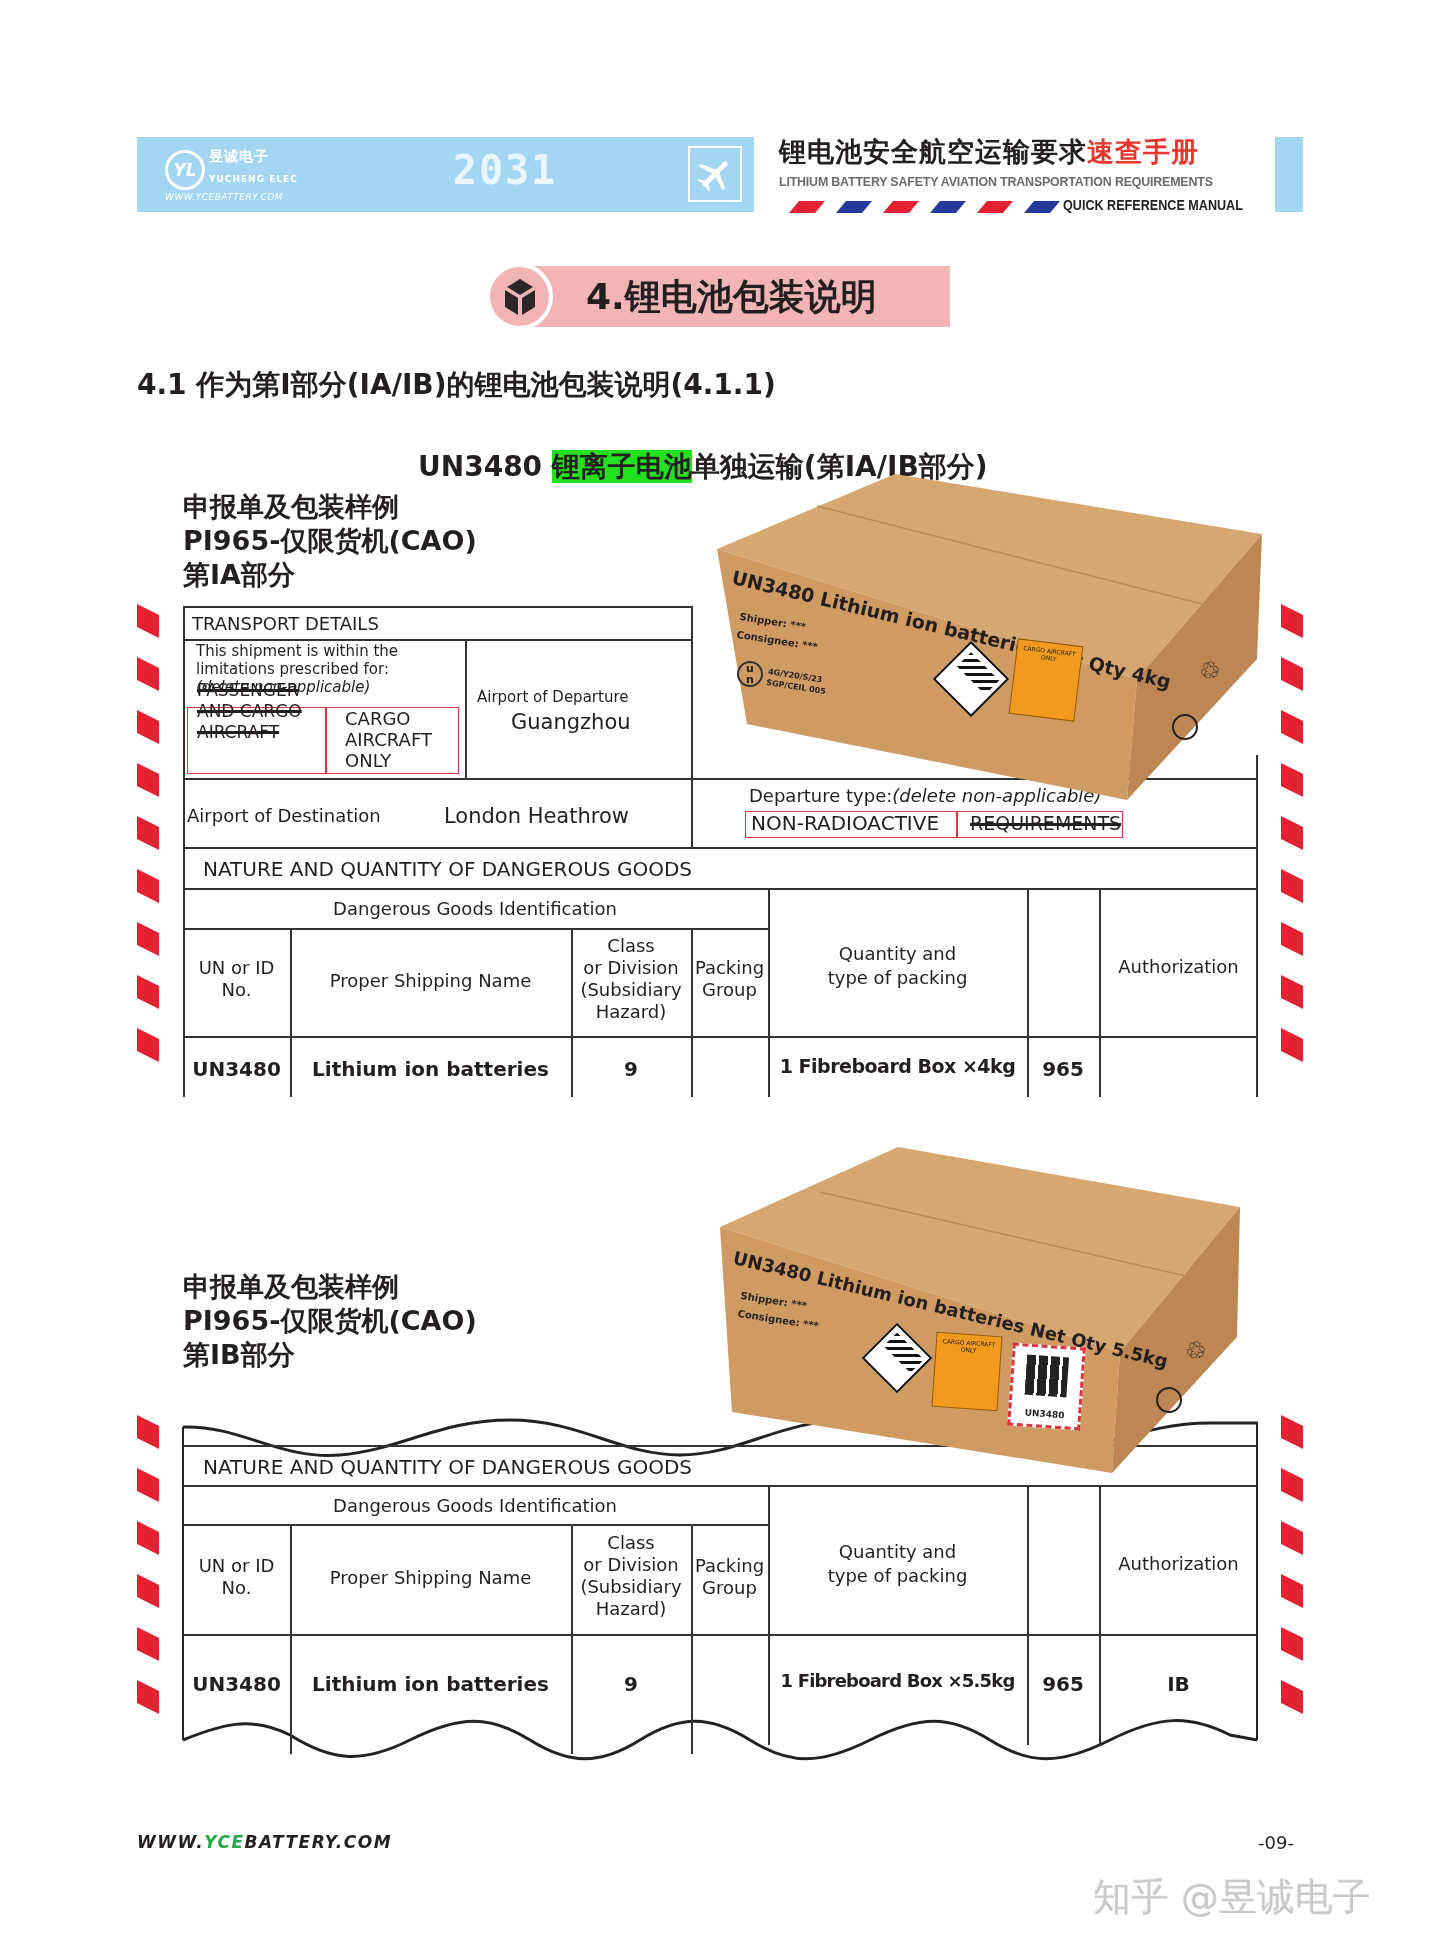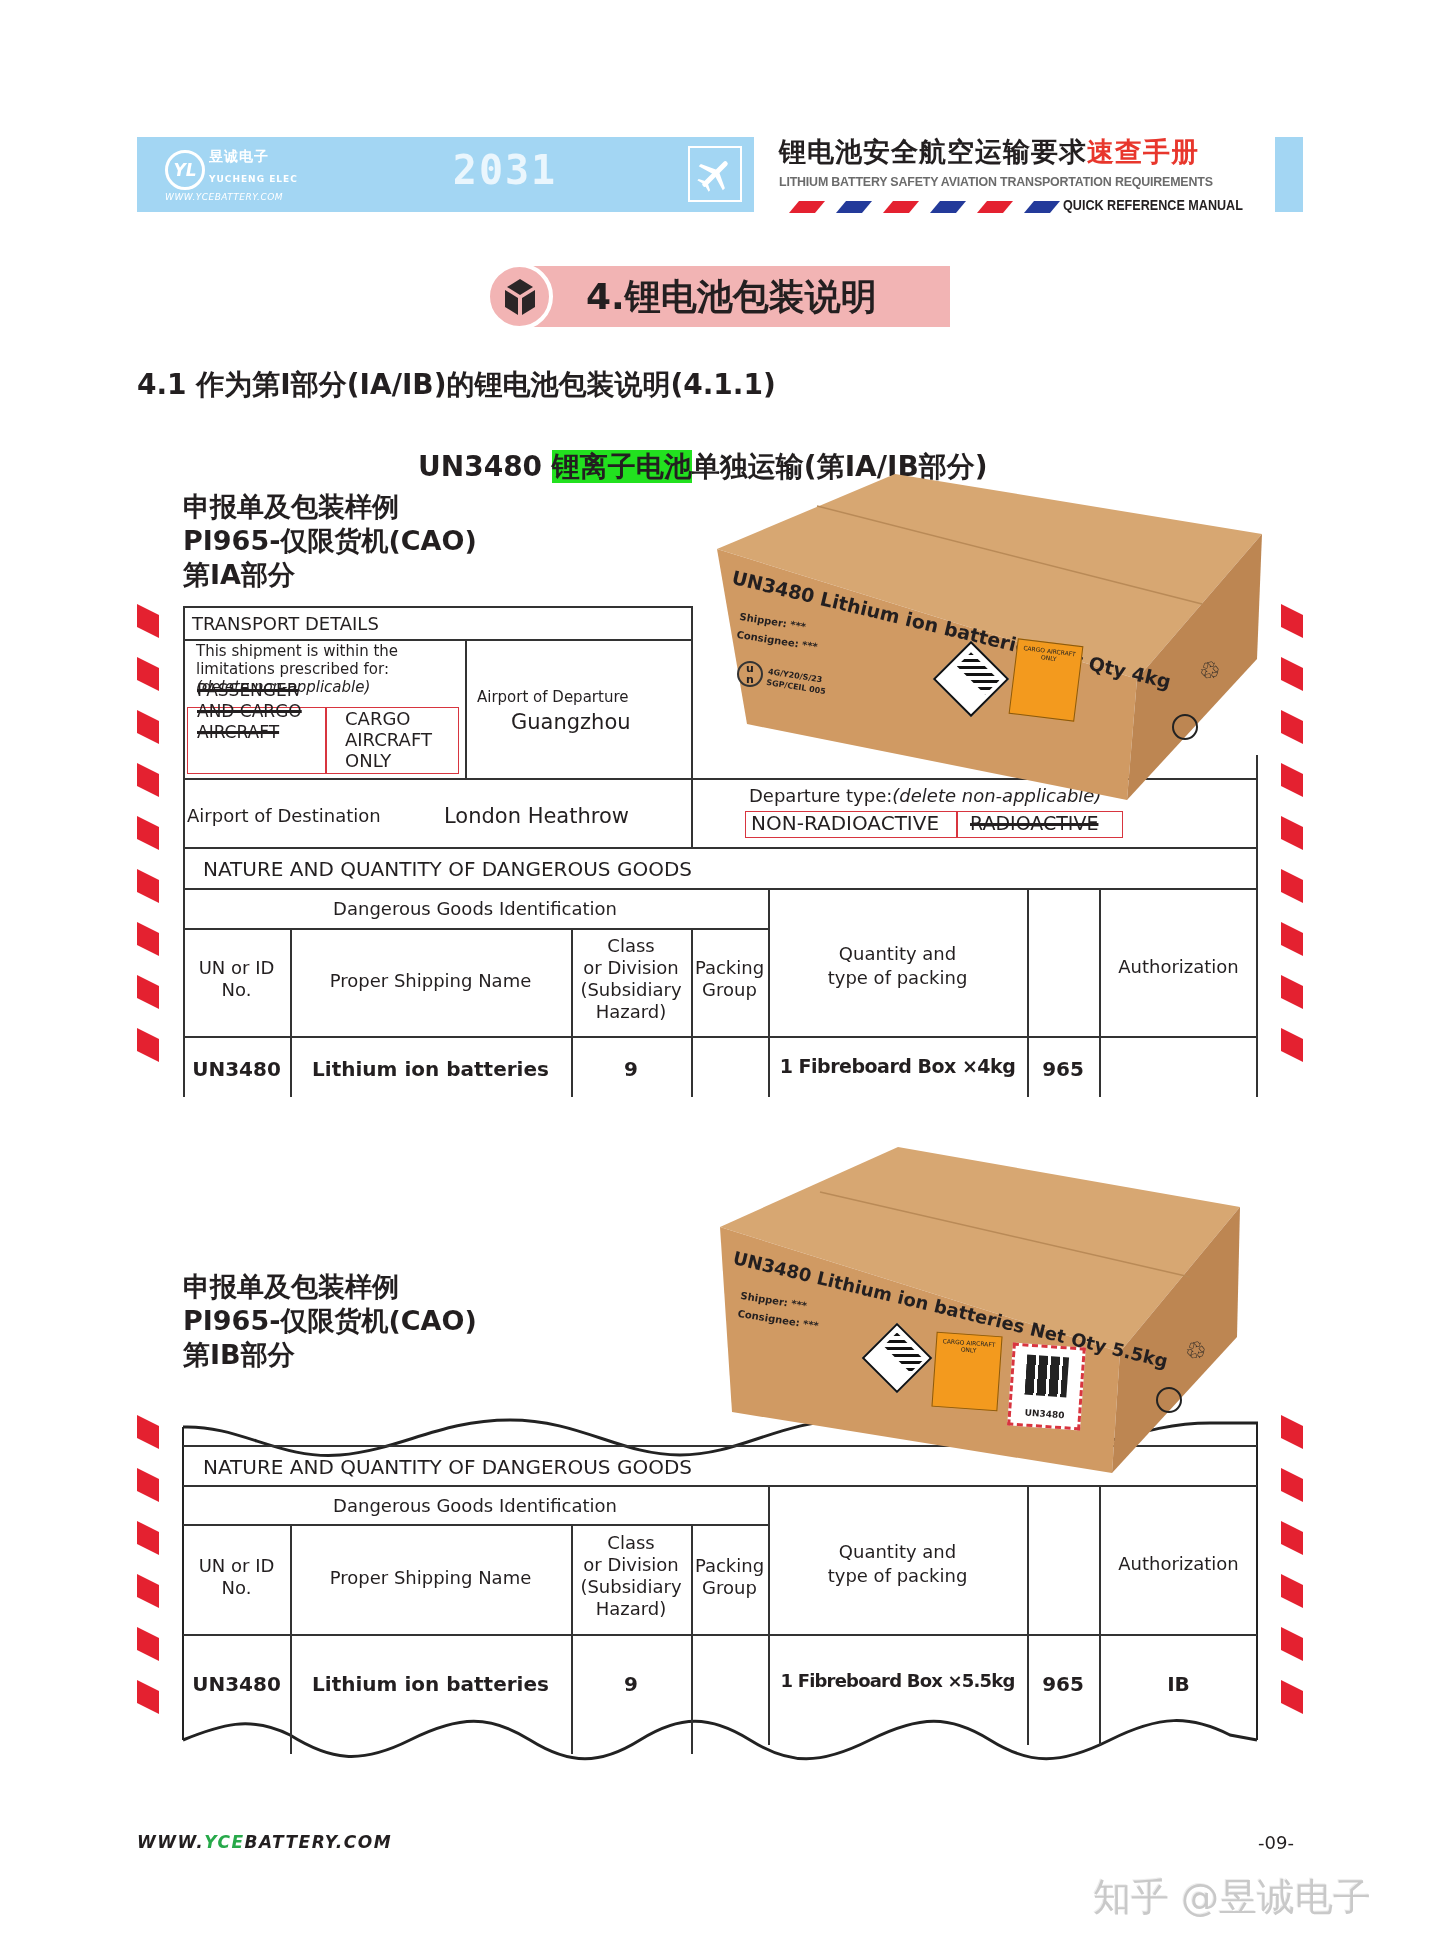--- a/index.html
+++ b/index.html
@@ -172,21 +172,21 @@
   <div class="txt form-sm" style="left:477px; top:648px;margin-top:40px;">Airport of Departure</div>
   <div class="txt" style="left:511px; top:710px; font-size:21px;">Guangzhou</div>
 
   <div class="txt" style="left:187px; top:805px; font-size:18px;">Airport of Destination</div>
   <div class="txt" style="left:444px; top:804px; font-size:21px;">London Heathrow</div>
 
   <div class="txt form-md" style="left:749px; top:785px;"><span>Departure type:</span><span style="font-style:italic">(delete non-applicable)</span></div>
   <div class="redbox" style="left:745px; top:811px; width:378px; height:27px;"></div>
   <div class="ln" style="left:956px; top:811px; width:1.5px; height:27px; background:#d8353f;"></div>
   <div class="txt" style="left:751px; top:811px; font-size:20px;">NON-RADIOACTIVE</div>
-  <div class="txt strike" style="left:970px; top:812px; font-size:19px;">RADIOACTIVE</div>
+  <div class="txt strike" style="left:970px; top:812px; font-size:19px;">REQUIREMENTS</div>
 
   <div class="txt" style="left:203px; top:857px; font-size:20px;">NATURE AND QUANTITY OF DANGEROUS GOODS</div>
   <div class="txt form-md center" style="left:290px; width:370px; top:898px;">Dangerous Goods Identification</div>
 
   <div class="txt form-md center" style="left:183px; width:107px; top:957px; line-height:22px;">
       <div>UN or ID</div>
       <div>No.</div>
     </div>
   <div class="txt form-md center" style="left:290px; width:281px; top:970px;">Proper Shipping Name</div>
   <div class="txt form-md center" style="left:571px; width:120px; top:935px; line-height:22px;">

